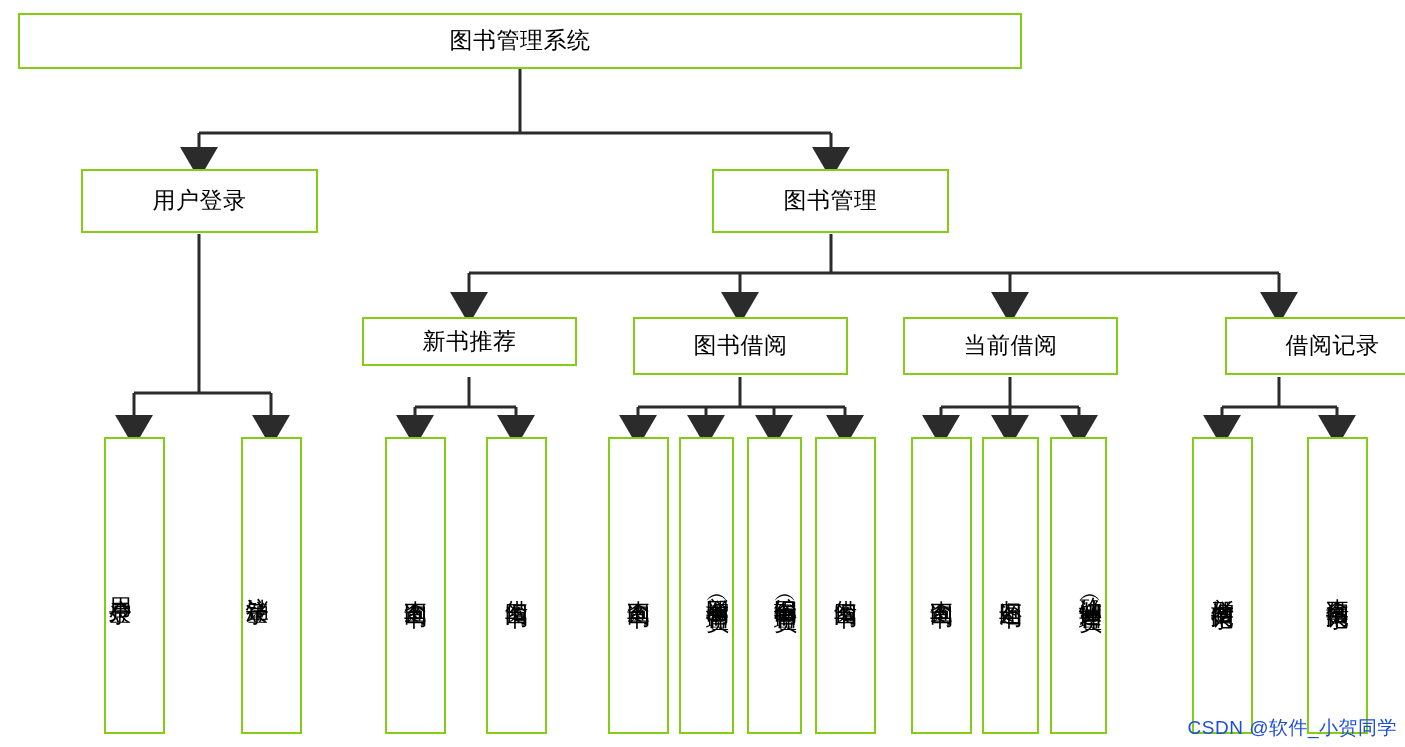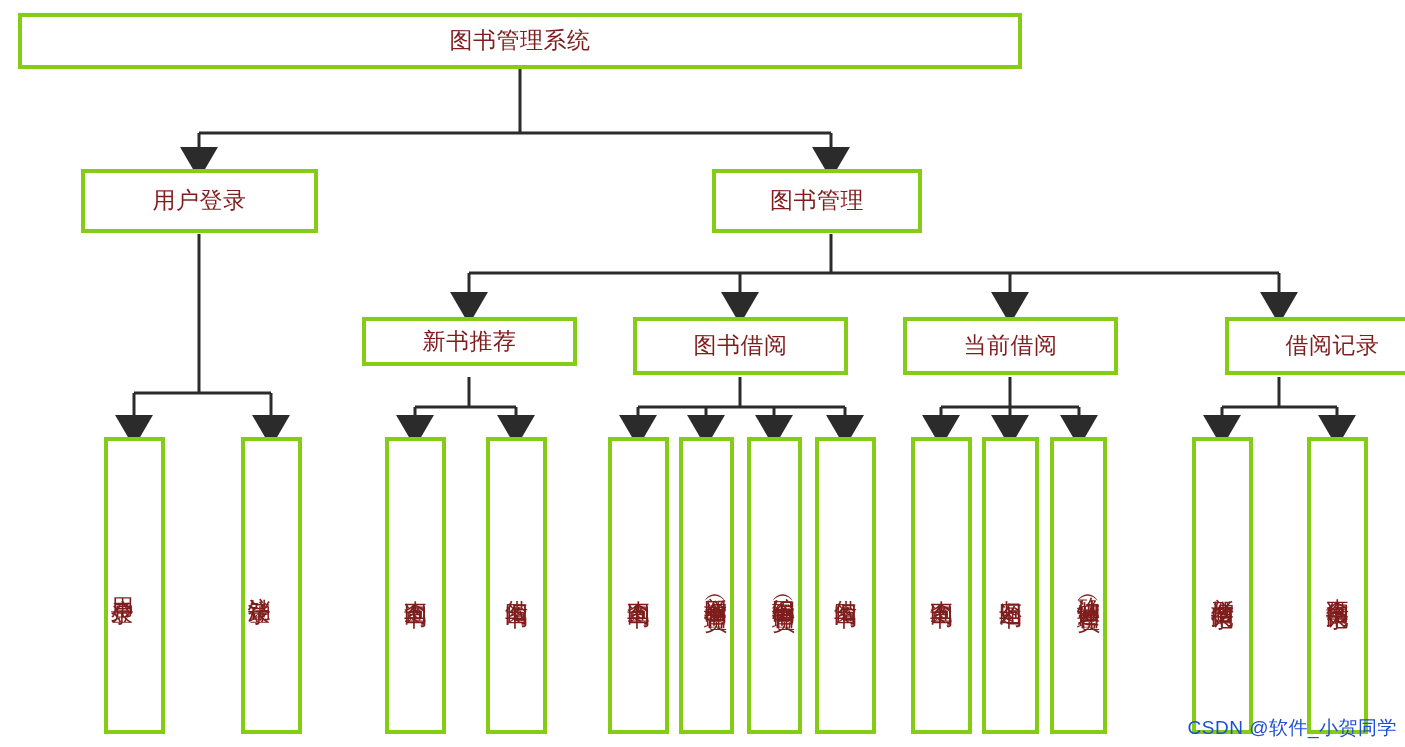--- a/index.html
+++ b/index.html
@@ -23,25 +23,25 @@
     left: 0;
     top: 0;
     width: 1405px;
     height: 747px;
     pointer-events: none;
   }
   .node {
     position: absolute;
     box-sizing: border-box;
     background: #ffffff;
-    border: 4px solid #84cc16;
+    border: 2px solid #84cc16;
     display: flex;
     align-items: center;
     justify-content: center;
-    color: #7f1d1d;
+    color: #000000;
   }
   .node-h {
     font-size: 23px;
     line-height: 1.2;
     letter-spacing: 0.5px;
     white-space: nowrap;
   }
   .node-v {
     writing-mode: vertical-rl;
     text-orientation: upright;
@@ -139,21 +139,21 @@
       <path d="M 1222 407 L 1337 407"></path>
       <path d="M 1222 407 L 1222 420" marker-end="url(#arrow)"></path>
       <path d="M 1337 407 L 1337 420" marker-end="url(#arrow)"></path>
     </g>
   </svg>
 
   <div class="node node-h" style="left:18px; top:13px; width:1004px; height:56px;">图书管理系统</div>
 
   <div class="node node-h" style="left:81px; top:169px; width:237px; height:64px;">用户登录</div>
 
-  <div class="node node-h" style="left:712px; top:169px; width:210px; height:64px;">图书管理</div>
+  <div class="node node-h" style="left:712px; top:169px; width:237px; height:64px;">图书管理</div>
 
   <div class="node node-h" style="left:362px; top:317px; width:215px; height:49px;">新书推荐</div>
 
   <div class="node node-h" style="left:633px; top:317px; width:215px; height:58px;">图书借阅</div>
 
   <div class="node node-h" style="left:903px; top:317px; width:215px; height:58px;">当前借阅</div>
 
   <div class="node node-h" style="left:1225px; top:317px; width:215px; height:58px;">借阅记录</div>
 
   <div class="node node-v align-end" style="left:104px; top:437px; width:61px; height:297px;">

